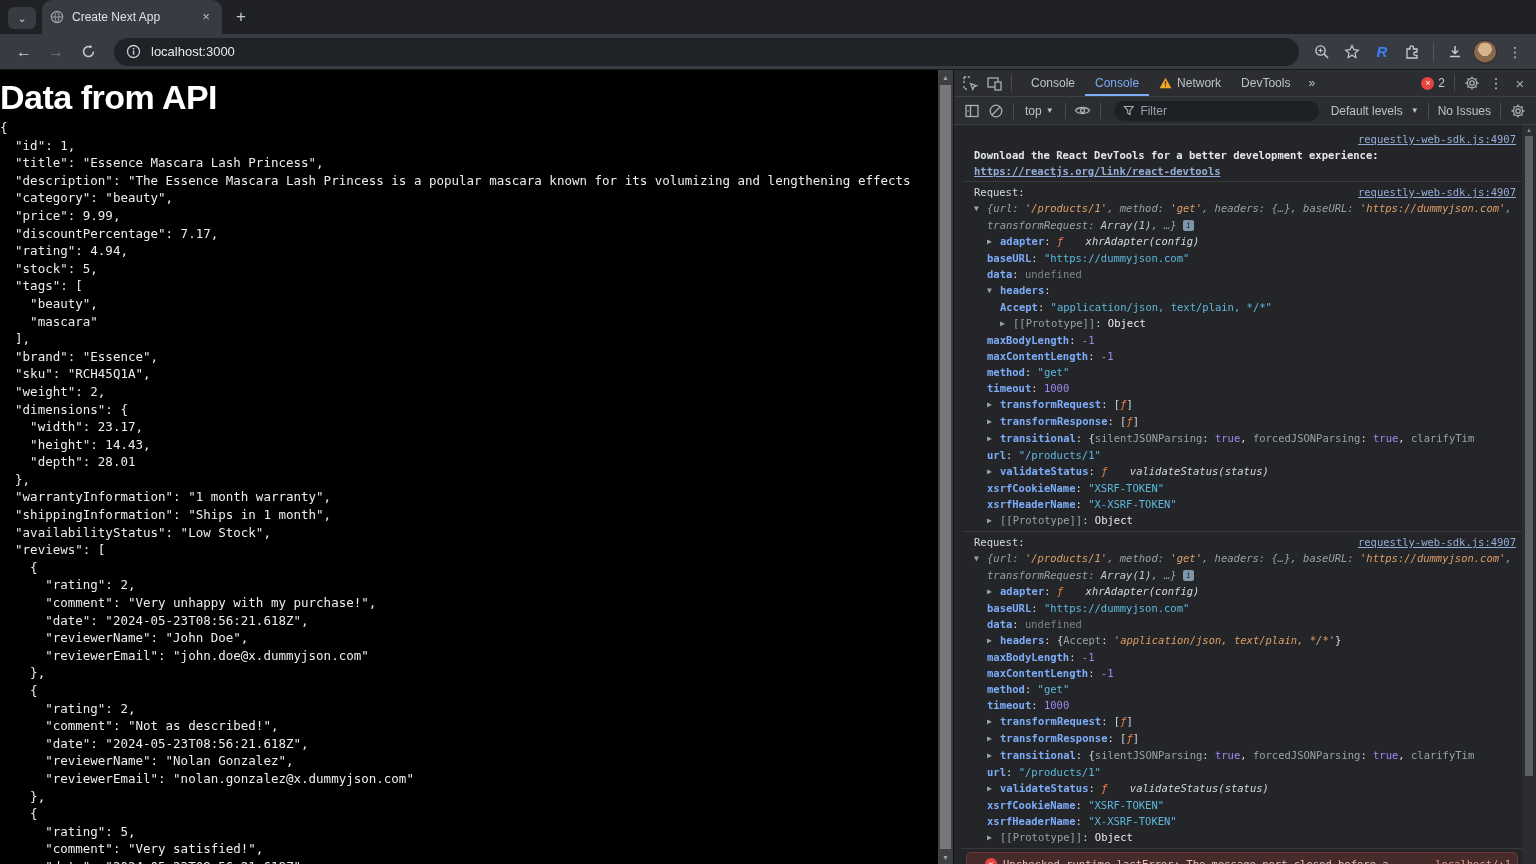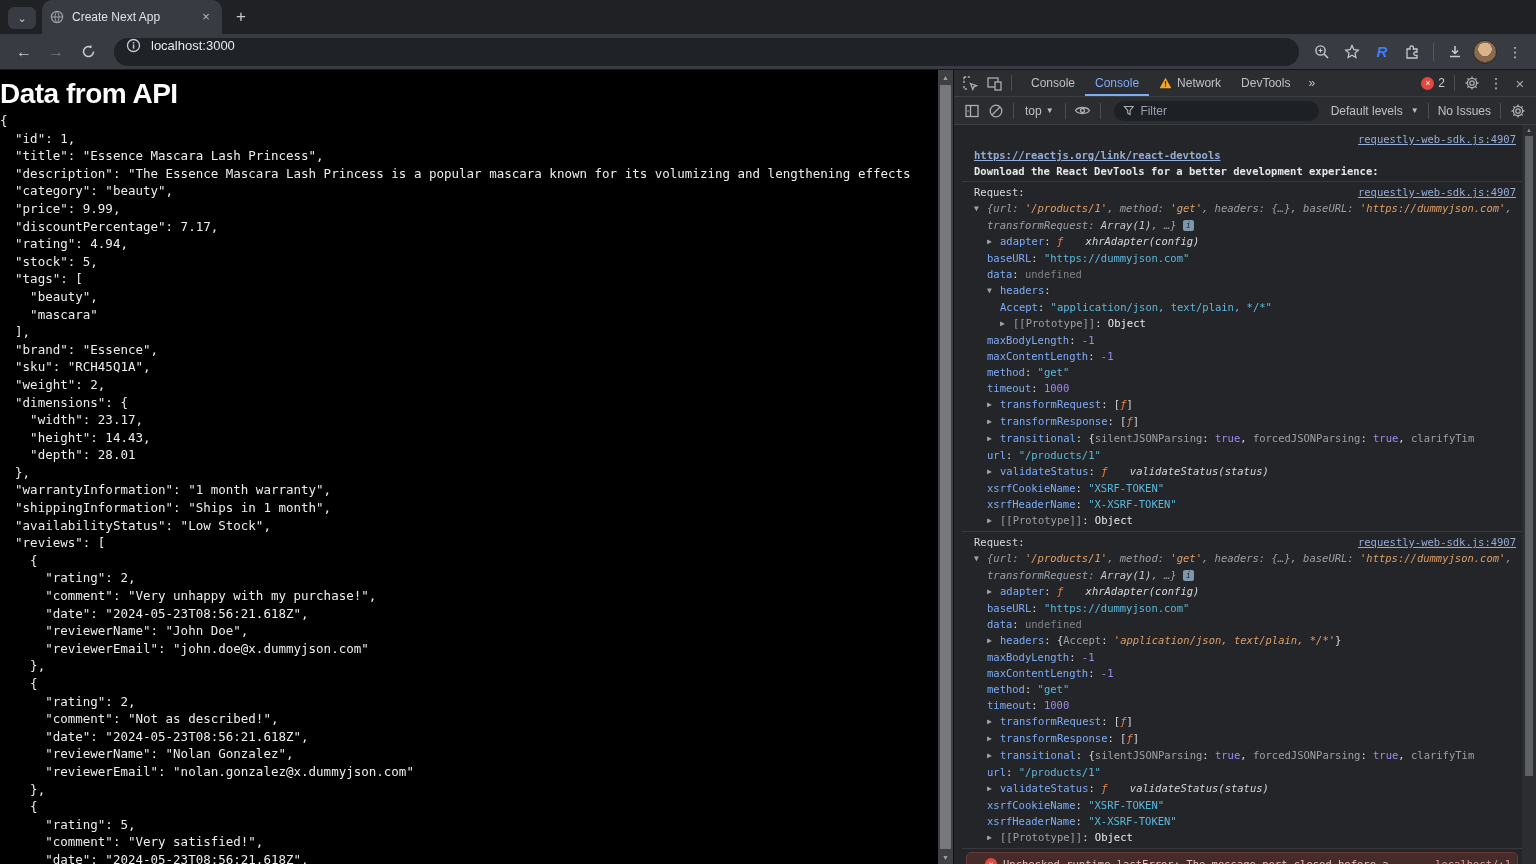--- a/index.html
+++ b/index.html
@@ -14,34 +14,34 @@
          display:flex; align-items:center; padding:0 8px; gap:8px; }
   .tab-title { color:#DFE2E7; font-size:12px; flex:1; white-space:nowrap; overflow:hidden; }
   .tab-close { color:#B9BDC3; font-size:13px; width:16px; height:16px; line-height:15px; text-align:center; border-radius:8px; }
   .newtab { width:26px; height:26px; margin:0 0 4px 6px; color:#C7CBD1; font-size:17px;
             display:flex; align-items:center; justify-content:center; border-radius:13px; }
   .toolbar { height:36px; background:#383B41; display:flex; align-items:center; padding:0 8px; border-bottom:1px solid #16181A; }
   .navbtn { width:28px; height:28px; display:flex; align-items:center; justify-content:center;
             color:#C7CBD1; font-size:16px; border-radius:14px; margin:0 2px; }
   .navbtn.dim { color:#6E7278; }
   .urlpill { flex:1; height:28px; background:#1F2227; border-radius:14px; margin:0 10px;
-             display:flex; align-items:flex-start; padding:0 12px; gap:10px; }
+             display:flex; align-items:center; padding:0 12px; gap:10px; }
   .url-text { color:#E6E9ED; font-size:13px; }
   .tb-icons { display:flex; align-items:center; gap:4px; }
   .tb-icon { width:26px; height:26px; display:flex; align-items:center; justify-content:center; color:#C7CBD1; }
   .tb-sep { width:1px; height:18px; background:#55585E; margin:0 4px; }
   .avatar { width:24px; height:24px; border-radius:12px;
             background:radial-gradient(circle at 50% 38%, #D8B48C 0 38%, #8A6A4C 39% 70%, #5E4632 71%); border:1px solid #2A2C2F; }
   .kebab { color:#C7CBD1; font-size:14px; letter-spacing:0; }
   .r-ext { color:#3D7EF7; font-weight:bold; font-size:15px; font-style:italic; }
 
   
   .main { display:flex; height:794px; }
   .page { width:938px; height:100%; background:#000; color:#F2F2F2; overflow:hidden; }
-  .page h1 { font-size:28px; font-weight:bold; color:#FFFFFF; margin:8px 0 2px 0; letter-spacing:-0.5px; }
+  .page h1 { font-size:34px; font-weight:bold; color:#FFFFFF; margin:8px 0 2px 0; letter-spacing:-0.5px; }
   .page pre { font-family:"DejaVu Sans Mono", monospace; font-size:12.5px; line-height:17.6px;
               color:#EDEDED; white-space:pre; }
 
   
   .pg-scroll { width:15px; height:100%; background:#3E4043; position:relative; }
   .pg-scroll .arrow { height:14px; display:flex; align-items:center; justify-content:center; color:#9AA0A6; font-size:7px; }
   .pg-thumb { position:absolute; left:2px; right:2px; top:15px; bottom:15px; background:#76787B; border-radius:0; }
   .pg-arrow-btm { position:absolute; bottom:0; left:0; right:0; }
 
   
@@ -71,21 +71,21 @@
   .console-body { flex:1; display:flex; overflow:hidden;padding-left:8px; }
   .msgs { flex:1; overflow:hidden; font-family:"DejaVu Sans Mono", monospace; font-size:10.5px; padding-top:4px; }
   .console-msg { border-bottom:1px solid #38393D; padding:2px 6px 2px 0; }
   .console-msg.error { background:#462B2B; border:1px solid #6B3838; border-radius:5px; margin:3px 4px; padding:3px 6px; }
   .crow { line-height:16px; white-space:nowrap; overflow:hidden; color:#D5D8DD; }
   .crow.wrap { white-space:normal; }
   .exp { display:inline-block; width:13px; color:#9EA3A8; font-size:8px; vertical-align:1px; }
   .exp.hang { margin-left:-13px; }
   .src { float:right; color:#93ACD7; text-decoration:underline; margin-left:10px; }
   .src.red { color:#E09A93; }
-  .s-key { color:#7CACF8; font-weight:normal; }
+  .s-key { color:#7CACF8; font-weight:bold; }
   .s-str { color:#5CB8DC; }
   .s-num { color:#A187F2; }
   .s-und { color:#7E8287; }
   .s-pun { color:#D5D8DD; }
   .s-plain { color:#D5D8DD; }
   .s-bold { color:#E4E6EA; font-weight:bold; }
   .s-fnf { color:#EE8145; font-style:italic; }
   .s-fns { color:#D5D8DC; font-style:italic;margin-left:16px; }
   .s-proto { color:#9AA0A6; }
   .s-obj { color:#E8EAED; }
@@ -348,22 +348,22 @@
           </svg>
       </div>
     </div>
 
     <div class="console-body">
       <div class="msgs">
           <div class="console-msg log">
             <div class="crow" style="padding-left: 12px;">
               <span class="src">requestly-web-sdk.js:4907</span>
             </div>
+            <div class="crow wrap" style="padding-left: 12px;"><span class="s-bold">Download the React DevTools for a better development experience:</span></div>
             <div class="crow" style="padding-left: 12px;"><span class="s-linkb">https://reactjs.org/link/react-devtools</span></div>
-            <div class="crow wrap" style="padding-left: 12px;"><span class="s-bold">Download the React DevTools for a better development experience:</span></div>
           </div>
           <div class="console-msg log">
             <div class="crow" style="padding-left: 12px;"><span class="src">requestly-web-sdk.js:4907</span><span class="s-plain">Request:</span></div>
             <div class="crow wrap" style="padding-left: 25px;"><span class="exp hang">▼</span><span class="s-pv">{url: </span><span class="s-pvs">'/products/1'</span><span class="s-pv">, method: </span><span class="s-pvs">'get'</span><span class="s-pv">, headers: {…}, baseURL: </span><span class="s-pvs">'https://dummyjson.com'</span><span class="s-pv">, transformRequest: </span><span class="s-pva">Array(1)</span><span class="s-pv">, …} </span><span class="s-info">i</span></div>
             <div class="crow" style="padding-left: 25px;"><span class="exp">▶</span><span class="s-key">adapter</span><span class="s-pun">: </span><span class="s-fnf">ƒ </span><span class="s-fns">xhrAdapter(config)</span></div>
             <div class="crow" style="padding-left: 25px;"><span class="s-key">baseURL</span><span class="s-pun">: </span><span class="s-str">"https://dummyjson.com"</span></div>
             <div class="crow" style="padding-left: 25px;"><span class="s-key">data</span><span class="s-pun">: </span><span class="s-und">undefined</span></div>
             <div class="crow" style="padding-left: 25px;"><span class="exp">▼</span><span class="s-key">headers</span><span class="s-pun">:</span></div>
             <div class="crow" style="padding-left: 38px;"><span class="s-key">Accept</span><span class="s-pun">: </span><span class="s-str">"application/json, text/plain, */*"</span></div>
             <div class="crow" style="padding-left: 38px;"><span class="exp">▶</span><span class="s-proto">[[Prototype]]</span><span class="s-pun">: </span><span class="s-obj">Object</span></div>

